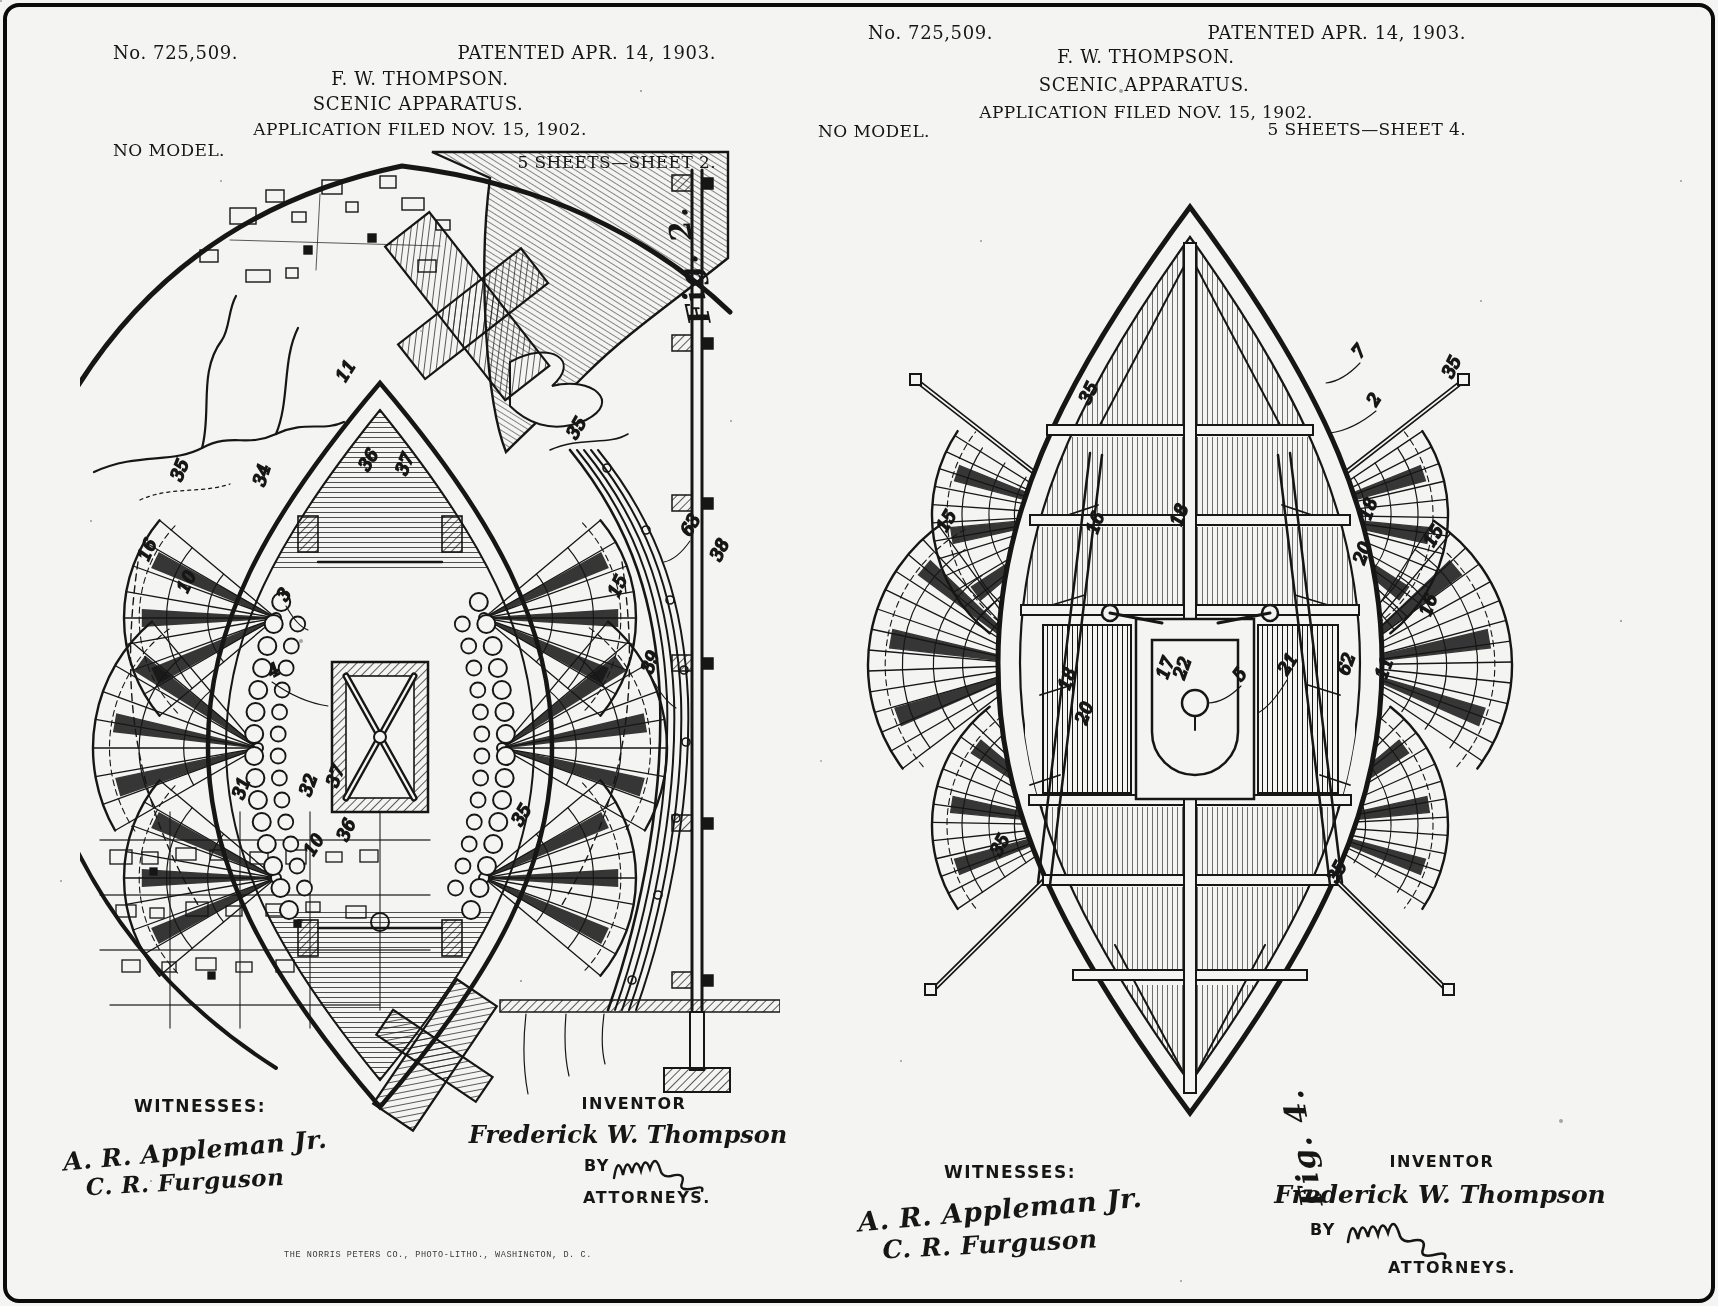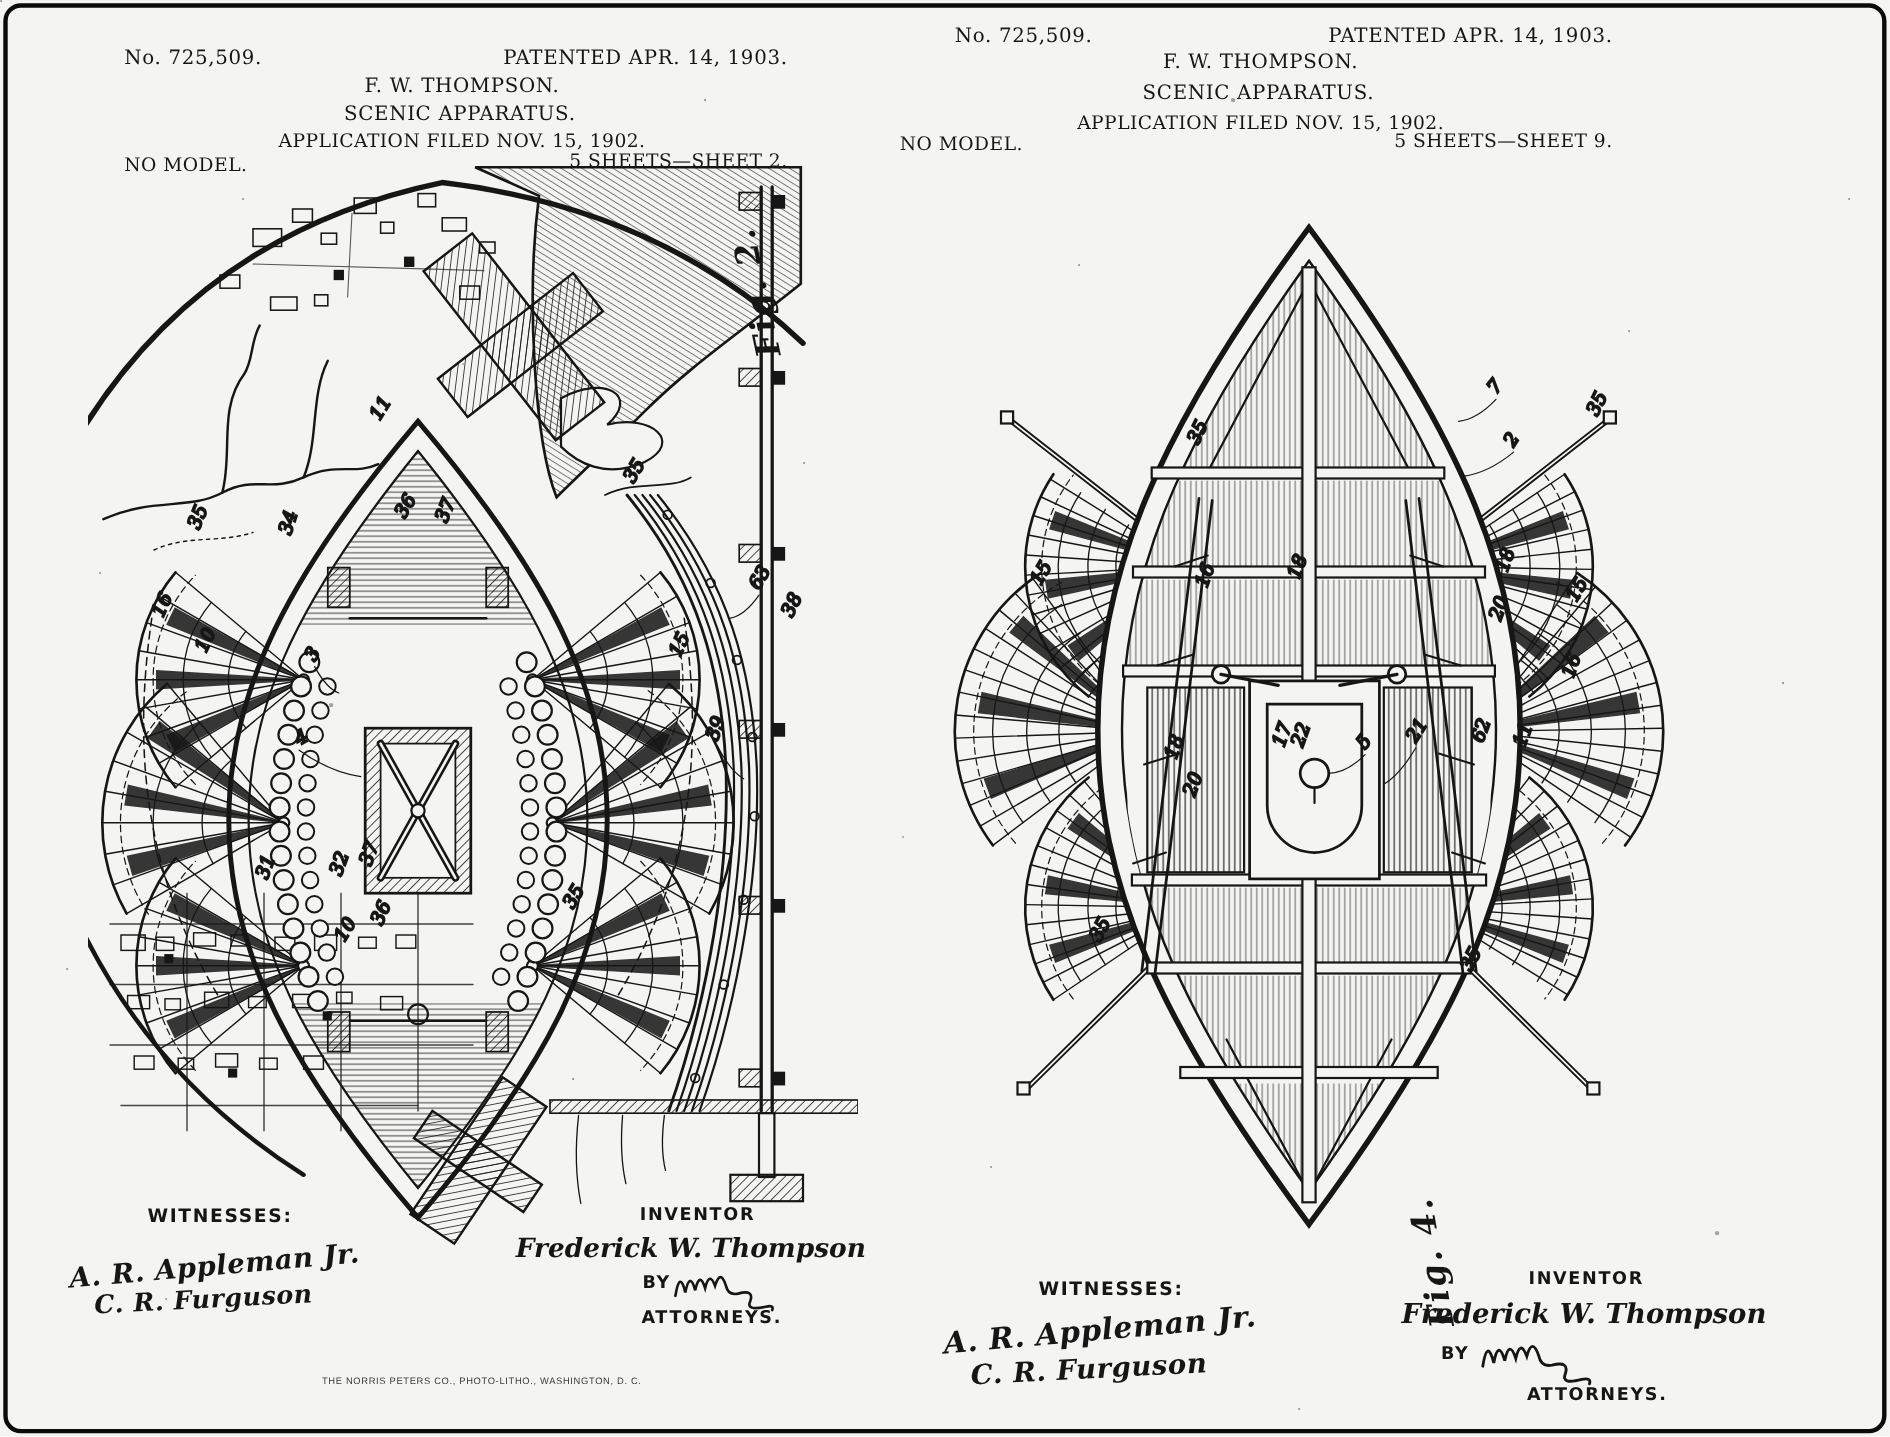--- a/index.html
+++ b/index.html
@@ -16,40 +16,40 @@
       820px 760px 0 0 #aaaaaa, 1440px 980px 0 0 #9a9a9a;}
   .t{position:absolute;white-space:nowrap;z-index:20;}
   .serif{font-family:"DejaVu Serif",serif;font-weight:400;letter-spacing:.6px;}
   .fs18{font-size:18px;} .fs13{font-size:17px;letter-spacing:.4px;}
   .cx{transform:translateX(-50%);}
   .rx{transform:translateX(-100%);}
   .hand{font-family:"DejaVu Sans","Liberation Sans",sans-serif;font-weight:600;letter-spacing:1.5px;text-align:center;}
   .script{font-family:"DejaVu Serif",serif;font-style:italic;font-weight:700;text-align:right;}
   .sig{font-family:"DejaVu Serif",serif;font-style:italic;font-weight:700;letter-spacing:.5px;}
   .figlab{font-family:"DejaVu Serif",serif;font-style:italic;font-weight:700;font-size:30px;letter-spacing:2px;}
-  .tiny{font-family:Liberation Sans, sans-serif;font-size:8.5px;letter-spacing:.6px;color:#3a3a3a;text-align:right;}
+  .tiny{font-family:Liberation Mono, monospace;font-size:8.5px;letter-spacing:.6px;color:#3a3a3a;text-align:right;}
   .draw{position:absolute;z-index:10;}
   .ref{font-family:"DejaVu Serif",serif;font-style:italic;font-size:17px;fill:#161616;}
   svg line,svg path,svg rect,svg circle{vector-effect:none;}
 </style>
 </head>
 <body>
 
 <div class="sheet">
   <div class="frame"></div>
   <div class="speckles"></div>
 
   <section>
     <span class="t serif fs18" style="left:113px;top:42px">No. 725,509.</span>
     <span class="t serif fs18 rx" style="left:716px;top:42px">PATENTED APR. 14, 1903.</span>
     <span class="t serif fs18 cx" style="left:420px;top:68px">F. W. THOMPSON.</span>
     <span class="t serif fs18 cx" style="left:418px;top:93px">SCENIC APPARATUS.</span>
     <span class="t serif fs13 cx" style="left:420px;top:119px">APPLICATION FILED NOV. 15, 1902.</span>
     <span class="t serif fs13" style="left:113px;top:140px">NO MODEL.</span>
-    <span class="t serif fs13 rx" style="left:716px;top:137px">5 SHEETS—SHEET 2.</span>
+    <span class="t serif fs13 rx" style="left:716px;top:152px">5 SHEETS—SHEET 2.</span>
     <span class="t figlab" style="left:628px;top:248px;transform:rotate(-102deg)">Fig. 2.</span>
 
     <svg id="fig2" class="draw" style="left:80px;top:150px" width="700" height="1000" viewBox="0 0 700 1000">
       <defs>
         <pattern id="f2diag" width="6" height="6" patternUnits="userSpaceOnUse" patternTransform="rotate(45)">
           <line x1="0" y1="0" x2="0" y2="6" stroke="#161616" stroke-width="1.4"></line>
         </pattern>
         <pattern id="f2steep" width="5" height="5" patternUnits="userSpaceOnUse" patternTransform="rotate(-58)">
           <line x1="0" y1="0" x2="0" y2="5" stroke="#161616" stroke-width="1"></line>
         </pattern>
@@ -413,21 +413,21 @@
     <span class="t tiny" style="left:438px;top:1250px;transform:translateX(-50%)">THE NORRIS PETERS CO., PHOTO-LITHO., WASHINGTON, D. C.</span>
   </section>
 
   <section>
     <span class="t serif fs18" style="left:868px;top:22px">No. 725,509.</span>
     <span class="t serif fs18 rx" style="left:1466px;top:22px">PATENTED APR. 14, 1903.</span>
     <span class="t serif fs18 cx" style="left:1146px;top:46px">F. W. THOMPSON.</span>
     <span class="t serif fs18 cx" style="left:1144px;top:74px">SCENIC APPARATUS.</span>
     <span class="t serif fs13 cx" style="left:1146px;top:102px">APPLICATION FILED NOV. 15, 1902.</span>
     <span class="t serif fs13" style="left:818px;top:121px">NO MODEL.</span>
-    <span class="t serif fs13 rx" style="left:1466px;top:119px">5 SHEETS—SHEET 9.</span>
+    <span class="t serif fs13 rx" style="left:1466px;top:119px">5 SHEETS—SHEET 4.</span>
     <span class="t figlab" style="left:1242px;top:1130px;transform:rotate(-100deg)">Fig. 4.</span>
 
     <svg id="fig4" class="draw" style="left:860px;top:185px" width="660" height="950" viewBox="0 0 660 950">
       <defs>
         <pattern id="f4v" width="5" height="6" patternUnits="userSpaceOnUse">
           <line x1="2.5" y1="0" x2="2.5" y2="6" stroke="#161616" stroke-width="1"></line>
         </pattern>
         <pattern id="f4d" width="6" height="6" patternUnits="userSpaceOnUse" patternTransform="rotate(45)">
           <line x1="0" y1="0" x2="0" y2="6" stroke="#161616" stroke-width="1.2"></line>
         </pattern>

